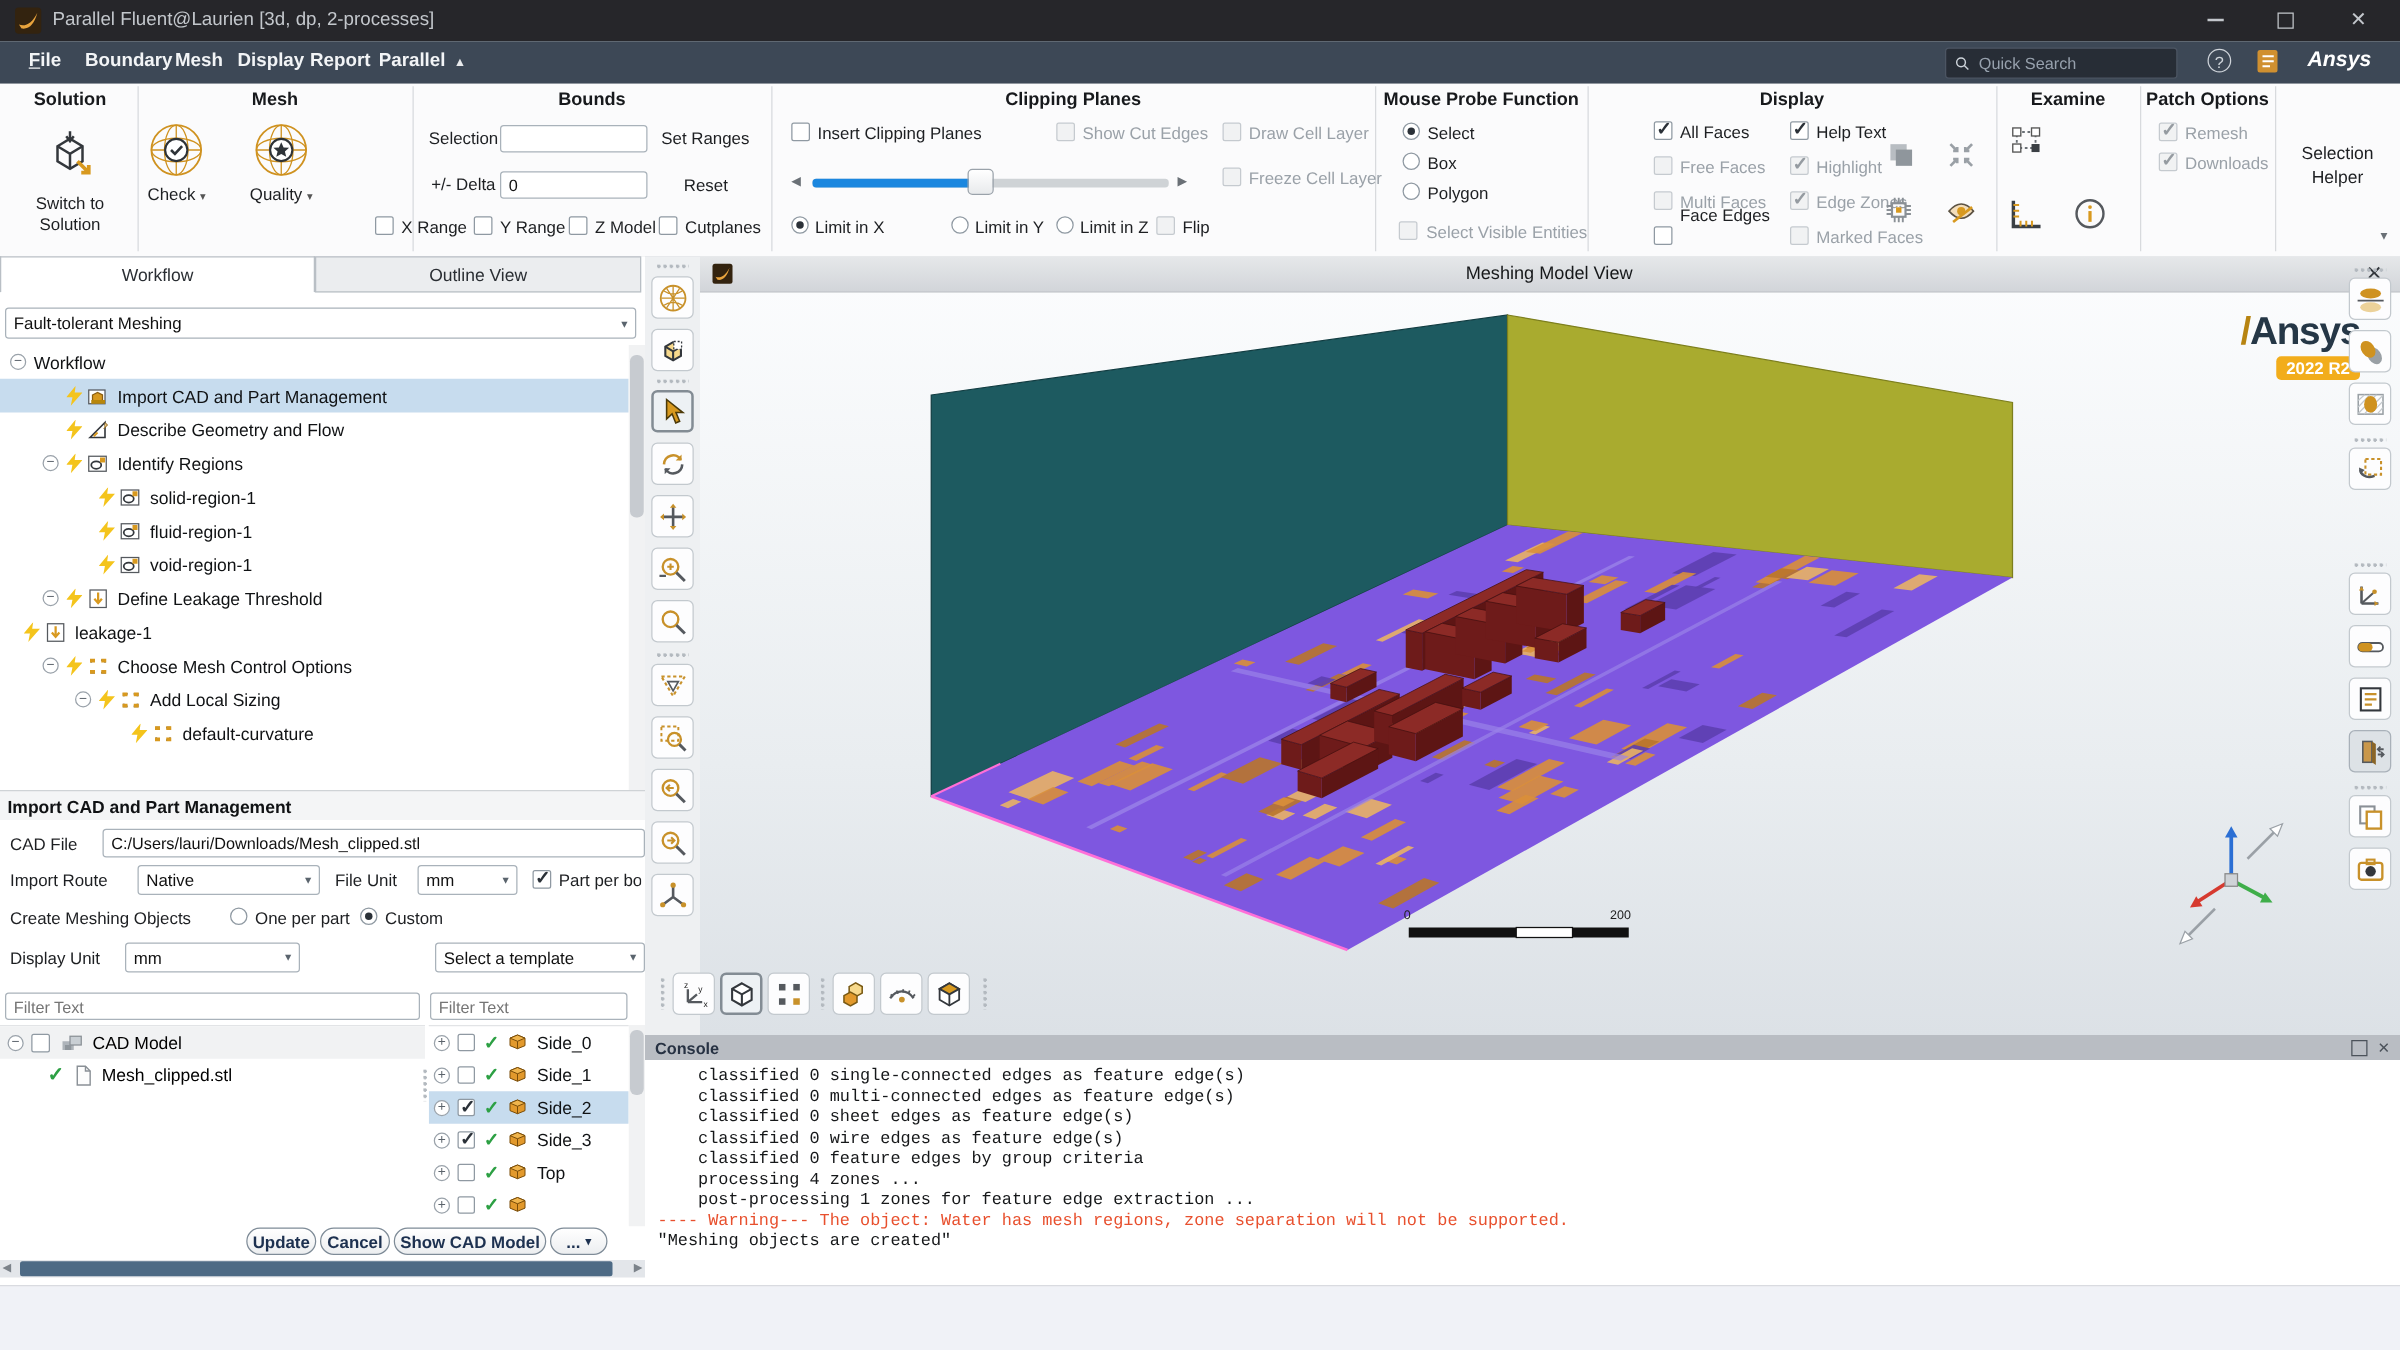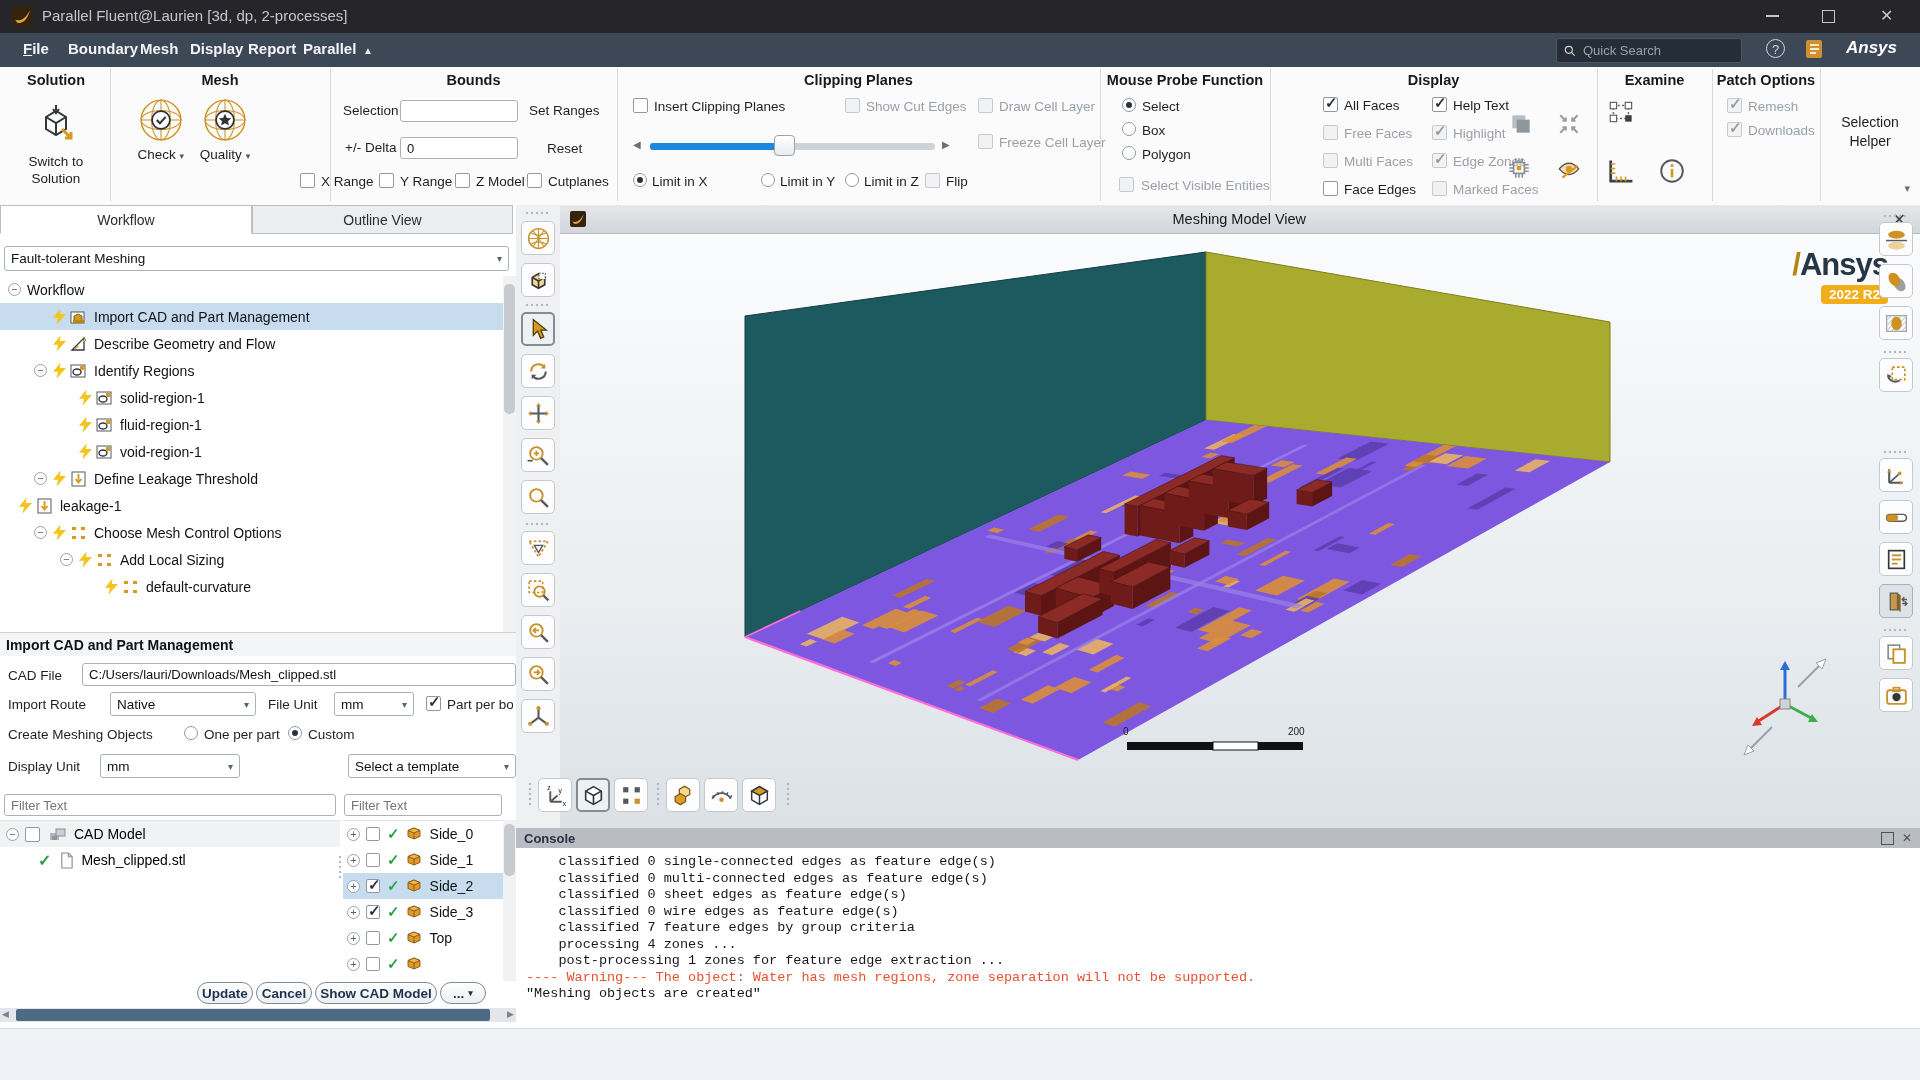--- a/index.html
+++ b/index.html
@@ -120,21 +120,21 @@
       <svg viewBox="0 0 40 40" style="width:40px;height:40px;margin-top:8px">
         <path d="M10 14l10-6 10 6v12l-10 6-10-6z" fill="none" stroke="#33373c" stroke-width="2"></path>
         <path d="M10 14l10 6 10-6M20 20v12" fill="none" stroke="#33373c" stroke-width="2"></path>
         <path d="M20 2v7M17 6l3 4 3-4" fill="none" stroke="#33373c" stroke-width="2"></path>
         <path d="M26 26l9 9M29 35h6v-6" fill="none" stroke="#d8991f" stroke-width="3"></path>
       </svg>
       <div style="font-size:13.5px;color:#1d1f22;line-height:17px;margin-top:6px">Switch to Solution</div>
     </div>
 
     <div class="grouptitle" style="left:110px;width:220px">Mesh</div>
-    <div class="abs ribbon-btn" style="left:118px;top:30px;width:66px;text-align:right">
+    <div class="abs ribbon-btn" style="left:118px;top:30px;width:66px;text-align:left">
       <svg viewBox="0 0 44 44" style="width:46px;height:46px">
         <circle cx="22" cy="22" r="19" fill="none" stroke="#cf9220" stroke-width="1.4"></circle>
         <ellipse cx="22" cy="22" rx="19" ry="9" fill="none" stroke="#cf9220"></ellipse>
           <ellipse cx="22" cy="22" rx="9" ry="19" fill="none" stroke="#cf9220"></ellipse>
         <line x1="3" y1="22" x2="41" y2="22" stroke="#cf9220"></line>
           <line x1="22" y1="3" x2="22" y2="41" stroke="#cf9220"></line>
         <circle cx="22" cy="22" r="8.5" fill="#fff" stroke="#2e3338" stroke-width="1.6"></circle>
         <path d="M18 22l3 3 5.5-6" fill="none" stroke="#2e3338" stroke-width="2"></path>
       </svg>
       <div style="font-size:13.5px;color:#1d1f22"><span>Check</span> <span style="font-size:9px;color:#555">▾</span></div>
@@ -203,21 +203,21 @@
     <span class="lbl dis" style="left:1141px;top:111px">Select Visible Entities</span>
 
     <div class="grouptitle" style="left:1270px;width:327px">Display</div>
     <span class="cb checked" style="left:1323px;top:30px"></span>
     <span class="lbl" style="left:1344px;top:31px">All Faces</span>
     <span class="cb dis" style="left:1323px;top:58px"></span>
     <span class="lbl dis" style="left:1344px;top:59px">Free Faces</span>
     <span class="cb dis" style="left:1323px;top:86px"></span>
     <span class="lbl dis" style="left:1344px;top:87px">Multi Faces</span>
     <span class="cb" style="left:1323px;top:114px"></span>
-    <span class="lbl" style="left:1344px;top:115px">Face Edges</span>
+    <span class="lbl" style="left:1344px;top:98px">Face Edges</span>
     <span class="cb checked" style="left:1432px;top:30px"></span>
     <span class="lbl" style="left:1453px;top:31px">Help Text</span>
     <span class="cb dis checked" style="left:1432px;top:58px"></span>
     <span class="lbl dis" style="left:1453px;top:59px">Highlight</span>
     <span class="cb dis checked" style="left:1432px;top:86px"></span>
     <span class="lbl dis" style="left:1453px;top:87px">Edge Zones</span>
     <span class="cb dis" style="left:1432px;top:114px"></span>
     <span class="lbl dis" style="left:1453px;top:115px">Marked Faces</span>
     <span class="abs ribbon-btn" style="left:1508px;top:44px">
       <svg viewBox="0 0 24 24" style="width:26px;height:26px">
@@ -966,21 +966,21 @@
   <div class="abs" id="console-header">
     <span style="margin-left:8px;font-weight:bold;font-size:13px;color:#273243">Console</span>
     <span style="margin-left:auto;width:11px;height:11px;border:1.5px solid #4b525a;margin-right:8px"></span>
     <span style="margin-right:8px;color:#4b525a;font-size:12px">✕</span>
   </div>
   <div class="abs" id="console-body">
       <div class="">    classified 0 single-connected edges as feature edge(s)</div>
       <div class="">    classified 0 multi-connected edges as feature edge(s)</div>
       <div class="">    classified 0 sheet edges as feature edge(s)</div>
       <div class="">    classified 0 wire edges as feature edge(s)</div>
-      <div class="">    classified 7 feature edges by group criteria</div>
+      <div class="">    classified 0 feature edges by group criteria</div>
       <div class="">    processing 4 zones ...</div>
       <div class="">    post-processing 1 zones for feature edge extraction ...</div>
       <div class="warning">---- Warning--- The object: Water has mesh regions, zone separation will not be supported.</div>
       <div class="">"Meshing objects are created"</div>
     </div>
 
   <div class="abs" id="taskbar">
     
     
     <span id="taskbar-apps"></span>

